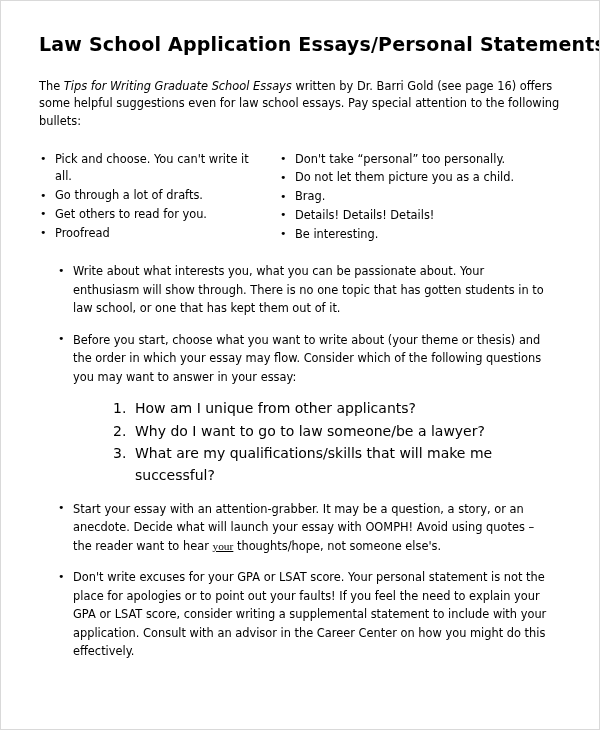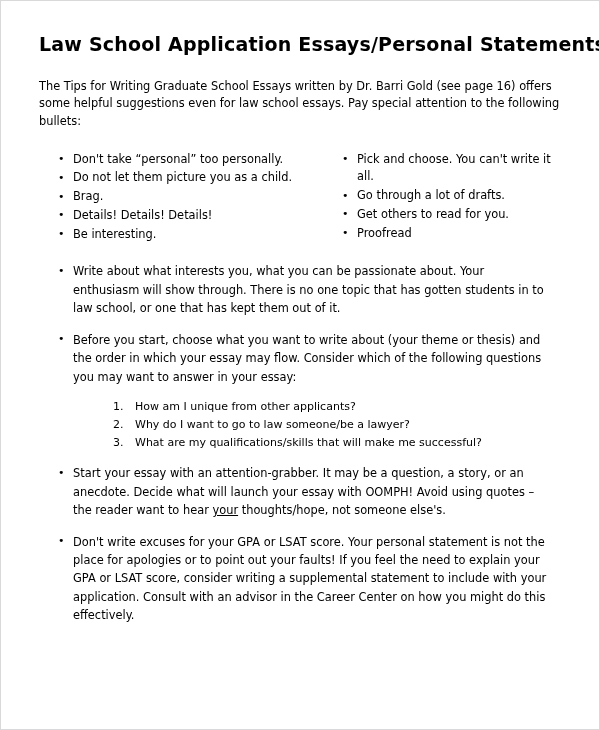--- a/index.html
+++ b/index.html
@@ -35,21 +35,21 @@
     line-height: 1.2;
     white-space: nowrap;
   }
 
   .intro {
     font-size: 11.4px;
     line-height: 1.55;
     margin: 0 0 20px 0;
     text-align: left;
   }
-  .intro .ital { }
+  .intro .ital { font-style: italic; }
 
   .lead {
     font-size: 11.4px;
     line-height: 1.55;
     margin: 0 0 14px 0;
   }
 
   
   .two-col {
     display: flex;
@@ -105,60 +105,60 @@
   ul.main > li:last-child { margin-bottom: 0; }
 
   ol.nl {
     margin: 12px 0 4px 0;
     padding: 0 0 0 40px;
     counter-reset: q;
   }
   ol.nl > li {
     position: relative;
     counter-increment: q;
-    font-size: 11px;
+    font-size: 14px;
     line-height: 1.55;
     padding-left: 22px;
     margin: 0 0 1px 0;
   }
   ol.nl > li::before {
     content: counter(q) ".";
     position: absolute;
     left: 0;
     top: 0;
   }
 
-  .u { text-decoration: underline; }
+  .u { text-decoration: underline; font-family: Liberation Serif, serif; }
 </style>
 </head>
 <body>
 
 <div class="page">
   <div class="content">
 
     <h1 class="doc-title">Law School Application Essays/Personal Statements</h1>
 
     <p class="intro"><span>The </span><span class="ital">Tips for Writing Graduate School Essays</span><span> written by Dr. Barri Gold (see page 16) offers some helpful suggestions even for law school essays.  Pay special attention to the following bullets:</span></p>
 
     <div class="two-col">
+      <div class="col col-right">
+        <ul class="bl">
+          <li>Pick and choose.  You can't write it all.</li>
+          <li>Go through a lot of drafts.</li>
+          <li>Get others to read for you.</li>
+          <li>Proofread</li>
+        </ul>
+      </div>
       <div class="col col-left">
         <ul class="bl">
           <li>Don't take “personal” too personally.</li>
           <li>Do not let them picture you as a child.</li>
           <li>Brag.</li>
           <li>Details! Details! Details!</li>
           <li>Be interesting.</li>
-        </ul>
-      </div>
-      <div class="col col-right">
-        <ul class="bl">
-          <li>Pick and choose.  You can't write it all.</li>
-          <li>Go through a lot of drafts.</li>
-          <li>Get others to read for you.</li>
-          <li>Proofread</li>
         </ul>
       </div>
     </div>
 
 
     <ul class="main">
 
       <li>Write about what interests you, what you can be passionate about.  Your enthusiasm will show through.  There is no one topic that has gotten students in to law school, or one that has kept them out of it.</li>
 
       <li>

